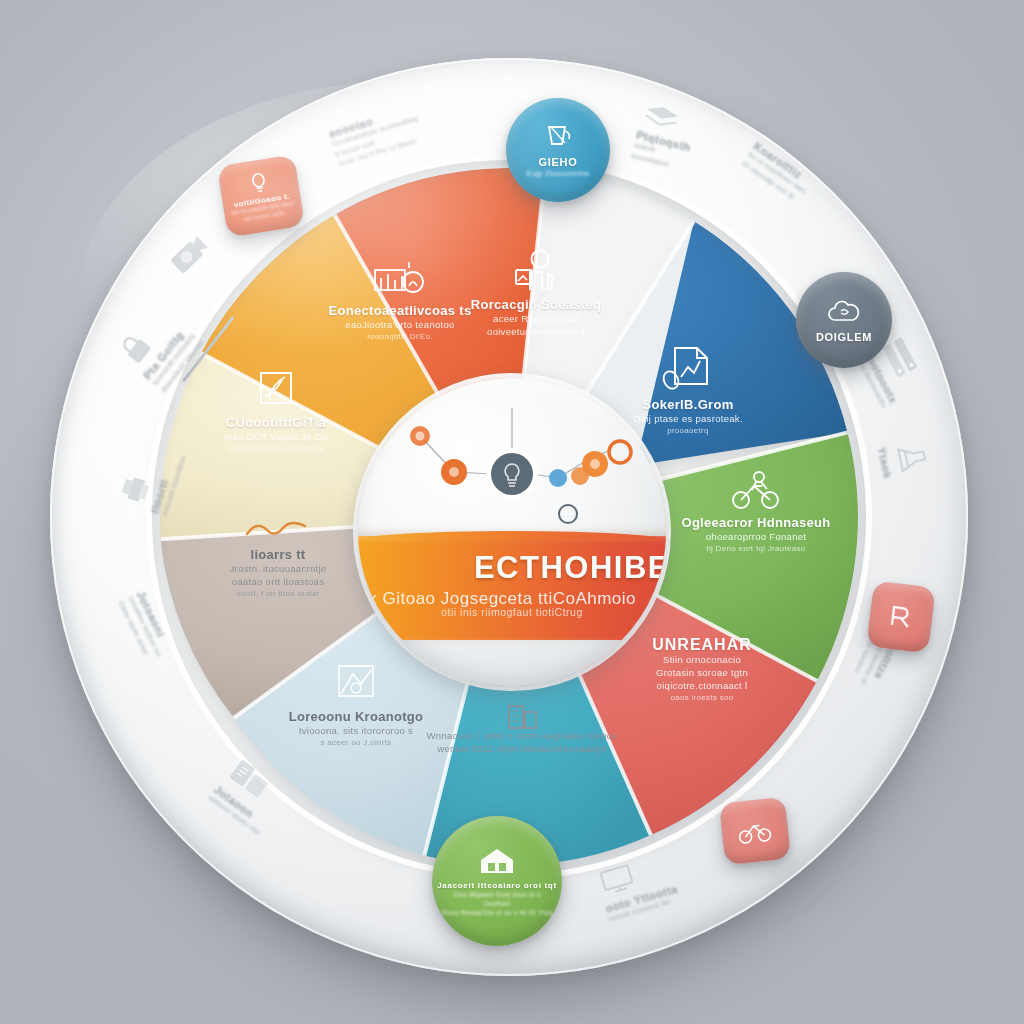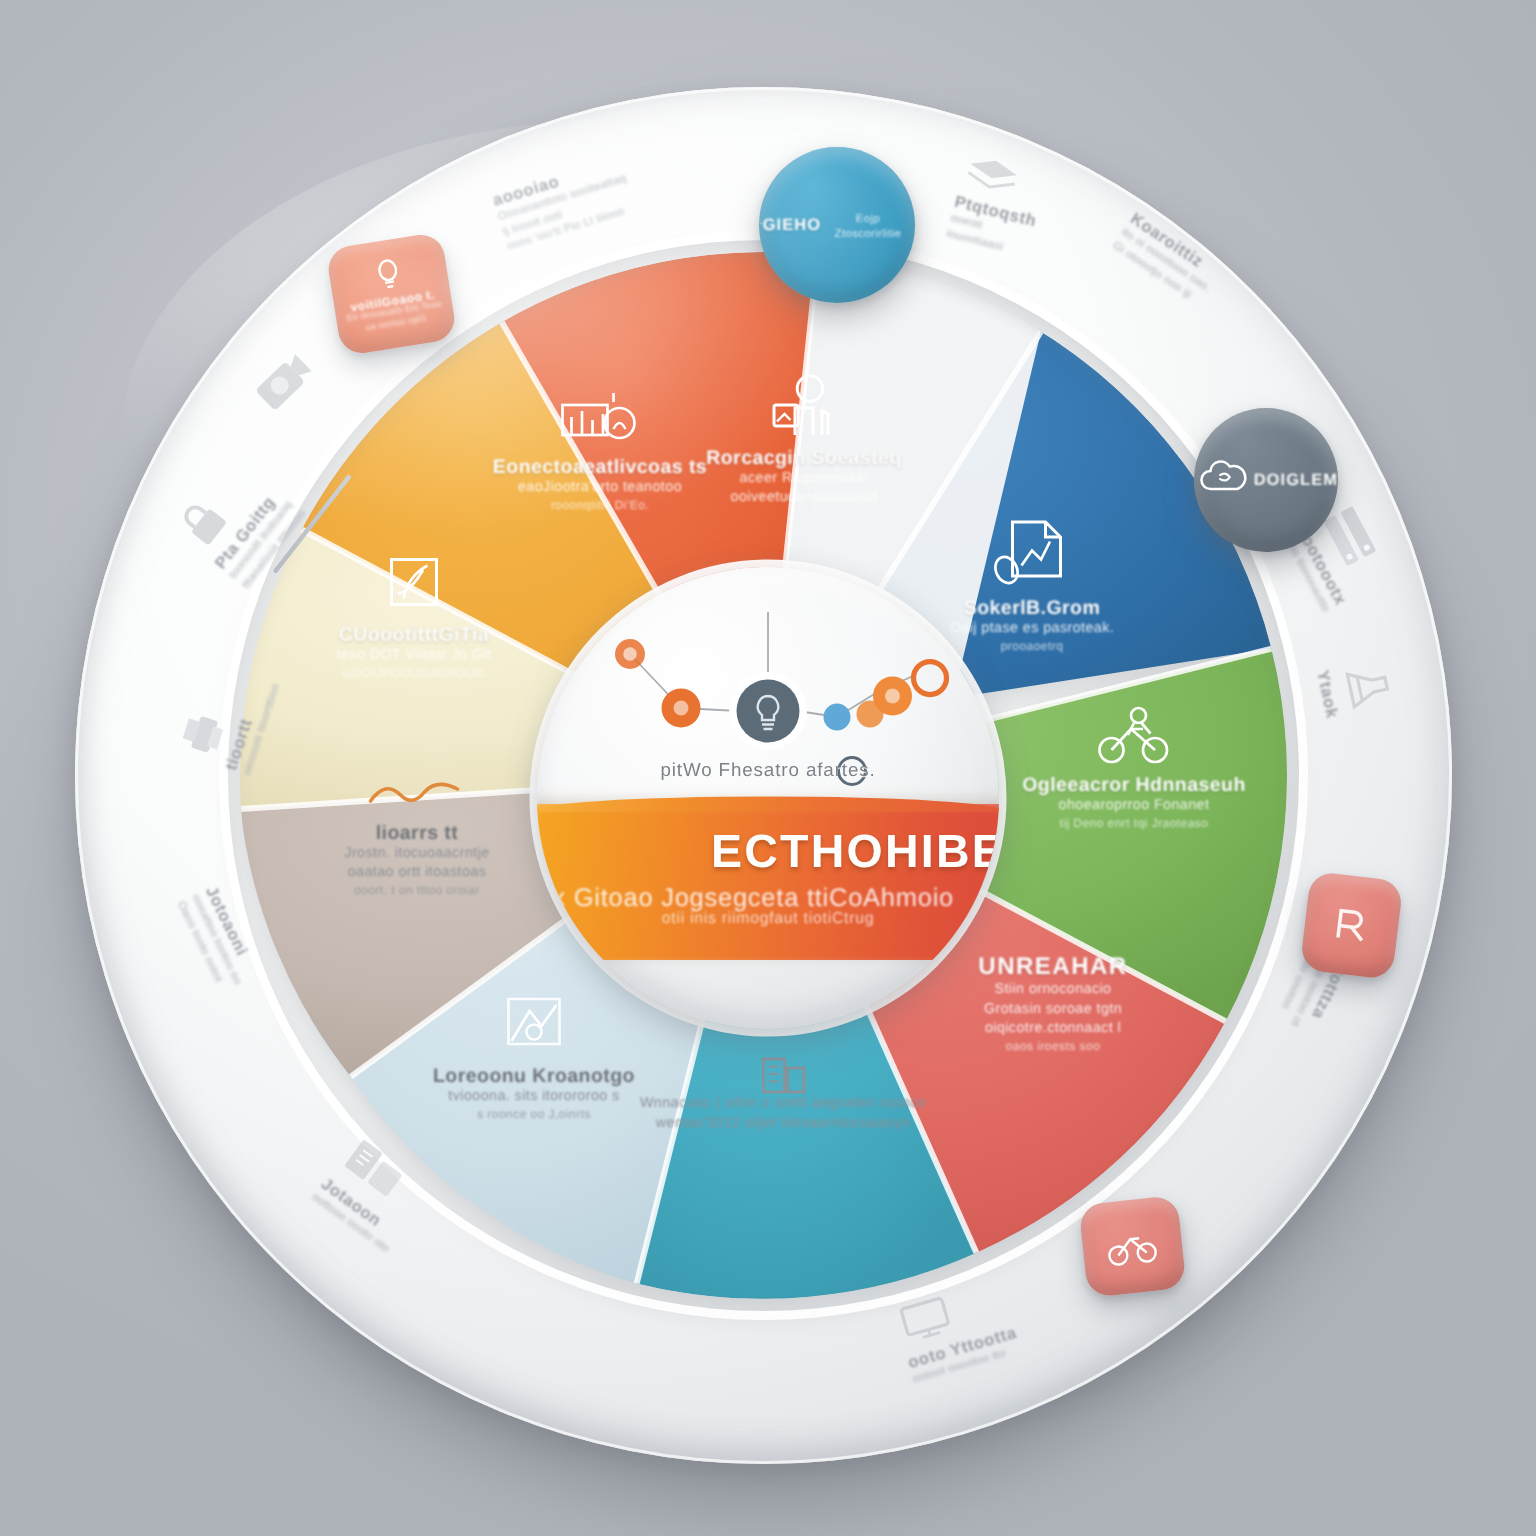--- a/index.html
+++ b/index.html
@@ -121,21 +121,21 @@
   .on-light .seg-line{color:#8b9097;}
 
   
   .badge-c{
     position:absolute;border-radius:50%;
     box-shadow:
       0 10px 20px rgba(95,100,108,.38),
       0 3px 6px rgba(95,100,108,.22),
       inset 0 -6px 12px rgba(0,0,0,.14),
       inset 0 5px 11px rgba(255,255,255,.32);
-    display:flex;flex-direction:row;align-items:center;justify-content:center;
+    display:flex;flex-direction:column;align-items:center;justify-content:center;
     text-align:center;
   }
   .badge-c .b-ico{margin-bottom:3px;}
   .badge-c .b-t{
     font-size:11px;font-weight:700;letter-spacing:.7px;color:#fff;
     filter:blur(.6px);text-shadow:0 1px 2px rgba(0,0,0,.2);
   }
   .badge-c .b-s{
     font-size:7.5px;letter-spacing:.3px;color:rgba(255,255,255,.82);
     filter:blur(.8px);line-height:1.3;margin-top:1px;padding:0 9px;
@@ -336,21 +336,21 @@
   </div>
 
   <div class="seg-label on-light" style="left:276px;top:660px;">
     <svg class="seg-icon" width="50" height="44" viewBox="0 0 50 44">
       <path d="M8 6 h34 v30 H8 Z" fill="none" stroke="#fff" stroke-width="1.8" opacity=".9"></path>
       <path d="M10 34 L22 14 L30 24 L40 10" fill="none" stroke="#fff" stroke-width="1.8"></path>
       <circle cx="25" cy="28" r="5" fill="none" stroke="#fff" stroke-width="1.6"></circle>
     </svg>
     <span class="seg-title">Loreoonu Kroanotgo</span>
     <span class="seg-line">tviooona. sits itorororoo s</span>
-    <span class="seg-line tiny">s roonce  oo  J,oinrts</span>
+    <span class="seg-line tiny">s aceer  oo  J,oinrts</span>
   </div>
 
   <div class="seg-label on-light" style="left:198px;top:516px;">
     <svg class="seg-icon" width="70" height="26" viewBox="0 0 70 26">
       <path d="M4 18 Q14 4 24 14 Q32 22 40 12 Q48 3 62 10" fill="none" stroke="#e08a3c" stroke-width="2.4" stroke-linecap="round"></path>
     </svg>
     <span class="seg-title">lioarrs tt</span>
     <span class="seg-line">Jrostn. itocuoaacrntje</span>
     <span class="seg-line">oaatao  ortt  itoastoas</span>
     <span class="seg-line tiny">ooort. t on tttoo oroiar</span>
@@ -397,21 +397,20 @@
       <circle cx="62" cy="58" r="4.5" fill="#fff" opacity=".6"></circle>
       <circle cx="96" cy="94" r="13" fill="#e8722f"></circle>
       <circle cx="96" cy="94" r="5" fill="#fff" opacity=".55"></circle>
       <circle cx="200" cy="100" r="9" fill="#5fa8d8"></circle>
       <circle cx="222" cy="98" r="9" fill="#ef9a55"></circle>
       <circle cx="237" cy="86" r="13" fill="#ef8b3a"></circle>
       <circle cx="237" cy="86" r="5" fill="#fff" opacity=".55"></circle>
       <circle cx="262" cy="74" r="11" fill="none" stroke="#e8722f" stroke-width="3.5"></circle>
       <circle cx="210" cy="136" r="9" fill="none" stroke="#5b6b78" stroke-width="2"></circle>
     </svg>
-    <div class="hub-caption">pitWo Fhesatro afartes.</div>
     <div class="hub-banner">
       <div class="hub-title">ECTHOHIBE</div>
       <div class="hub-sub1">aix Gitoao Jogsegceta ttiCoAhmoio</div>
       <div class="hub-sub2">otii inis riimogfaut tiotiCtrug</div>
     </div>
   </div>
 
   <div class="ring-note" style="left:330px;top:104px;transform:rotate(-17deg);width:160px;">
     <span class="rn-t">aoooiao</span>
     <span class="rn-l">Oooaoaottoto sooiteattaq</span>
@@ -525,20 +524,30 @@
   </div>
 
   <div class="badge-c" style="left:796px;top:272px;width:96px;height:96px;background:radial-gradient(circle at 34% 24%,#7d8a96 0%,#6b7884 58%,#5c6874 100%);">
     <svg class="b-ico" width="40" height="30" viewBox="0 0 40 30">
       <path d="M11 22 a6 6 0 0 1 0-12 a7 7 0 0 1 13-3 a6 6 0 0 1 5 15 Z" fill="none" stroke="#fff" stroke-width="1.7"></path>
       <path d="M17 13 q4-3 7 1 q-3 4-7 1" fill="none" stroke="#fff" stroke-width="1.4"></path>
     </svg>
     <span class="b-t">DOIGLEM</span>
   </div>
 
+  <div class="badge-c" style="left:432px;top:816px;width:130px;height:130px;background:radial-gradient(circle at 34% 24%,#94c66a 0%,#7fb552 58%,#6ea344 100%);">
+    <svg class="b-ico" width="44" height="34" viewBox="0 0 44 34">
+      <path d="M6 16 L22 5 L38 16 v13 H6 Z" fill="#fff" opacity=".95"></path>
+      <rect x="13" y="19" width="7" height="8" fill="#8fc167"></rect>
+      <rect x="24" y="19" width="7" height="8" fill="#8fc167"></rect>
+    </svg>
+    <span class="b-t" style="font-size:8px;">Jaacoeit Ittcoaiaro oroi tqt</span>
+    <span class="b-s" style="font-size:6.5px;">Ooo iitiqaaio Gooj oroo oi u   Ooottoin</span>
+    <span class="b-s" style="font-size:6.5px;">Gnoo Reoaa'Gto  ci oo o  Ni Gt  Ytoq</span>
+  </div>
 
 
   <div class="badge-s" style="left:222px;top:160px;width:78px;height:72px;transform:rotate(-9deg);background:radial-gradient(circle at 34% 24%,#ef8461 0%,#e8714f 60%,#da6342 100%);">
     <svg class="b-ico" width="18" height="22" viewBox="0 0 18 22">
       <ellipse cx="9" cy="8" rx="5.5" ry="6.5" fill="none" stroke="#fff" stroke-width="1.6"></ellipse>
       <path d="M6 16 h6 M7 19 h4" stroke="#fff" stroke-width="1.5"></path>
     </svg>
     <span class="b-t">voitilGoaoo t.</span>
     <span class="b-s">Eit itinoaoatb Etij Teoo ua oortoo tqtG</span>
   </div>

